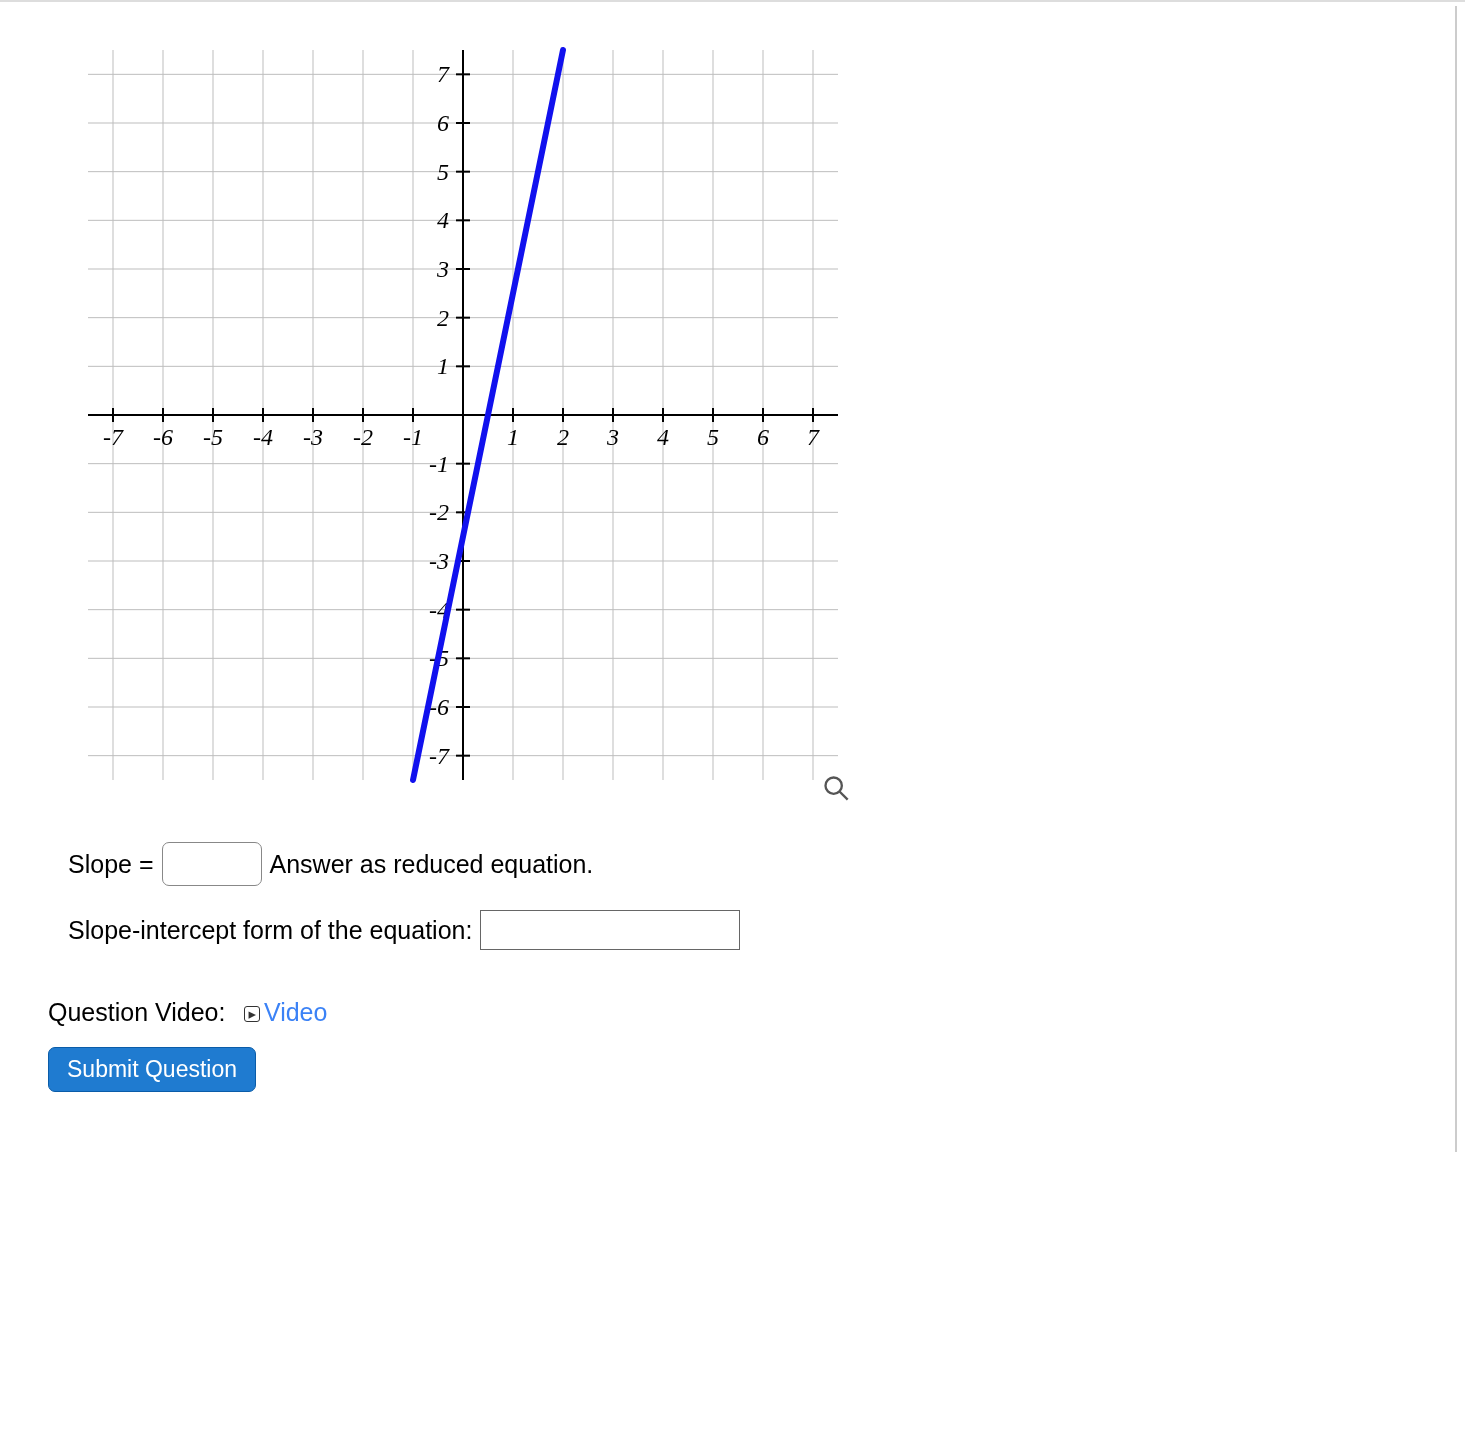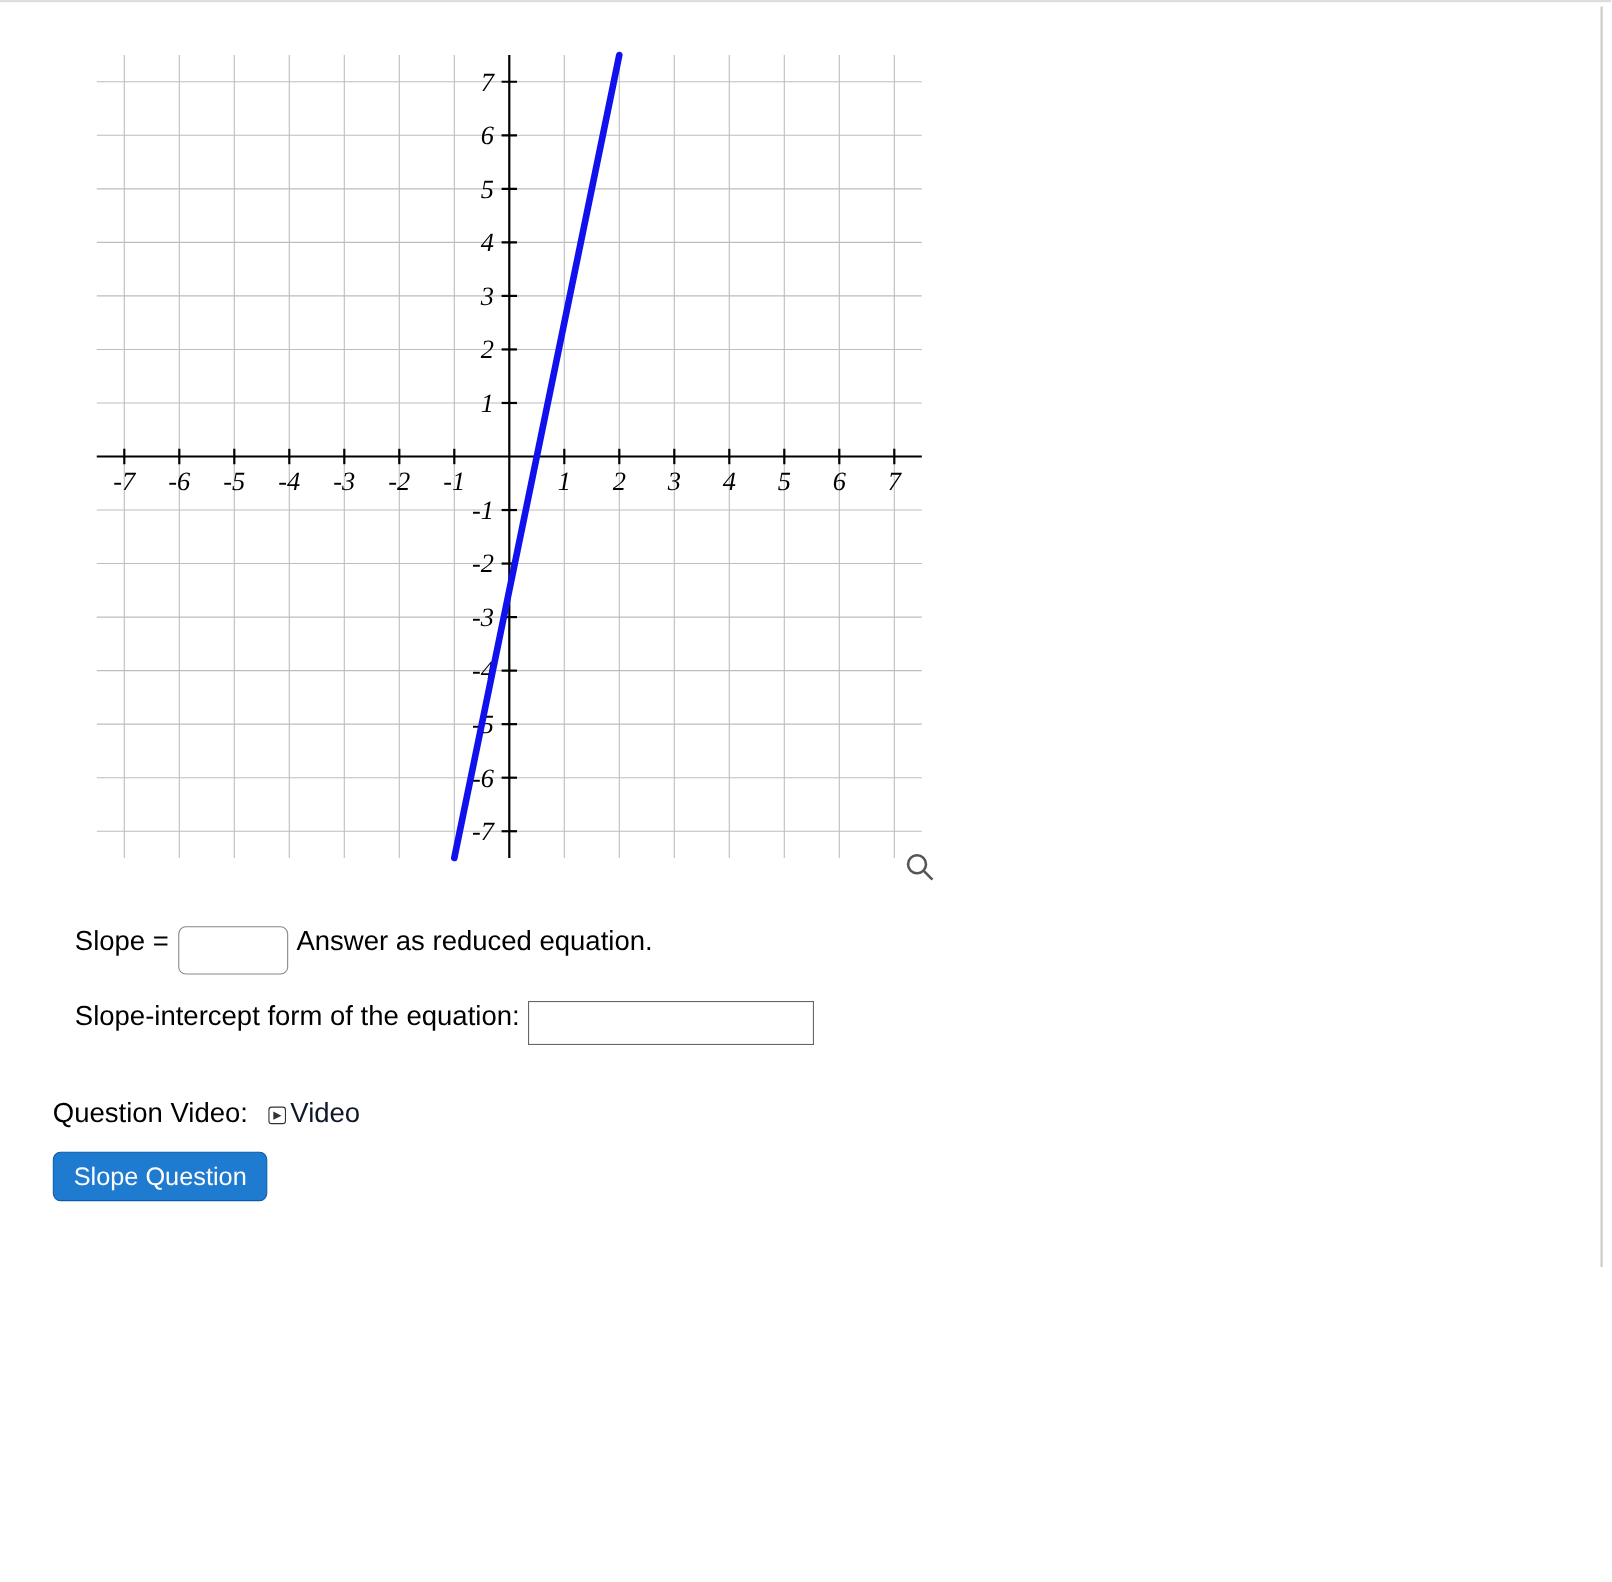--- a/index.html
+++ b/index.html
@@ -41,21 +41,21 @@
       width: 28px;
       height: 28px;
       color: #555;
       cursor: pointer;
     }
     .zoom-icon svg { width: 100%; height: 100%; }
     .row {
       font-size: 25px;
       margin: 24px 0;
       display: flex;
-      align-items: flex-start;
+      align-items: center;
       flex-wrap: wrap;
       gap: 8px;
     }
     input.short {
       width: 100px;
       height: 44px;
       font-size: 20px;
       border: 1px solid #888;
       border-radius: 7px;
       padding: 4px 8px;
@@ -67,21 +67,21 @@
       border: 1.5px solid #666;
       padding: 4px 8px;
     }
     .help-row {
       font-size: 25px;
       margin-top: 48px;
       margin-bottom: 20px;
       margin-left: -20px;
     }
     .video-link {
-      color: #0f172a;
+      color: #3b82f6;
       text-decoration: none;
       cursor: pointer;
     }
     .video-icon {
       display: inline-block;
       border: 1.5px solid #333;
       border-radius: 3px;
       font-size: 15px;
       line-height: 14px;
       padding: 0 3px;
@@ -232,16 +232,16 @@
     <input class="medium" type="text" style="">
   </div>
 
   
   <div class="help-row">
     <span>Question Video:</span>
     <span class="video-icon">▸</span><a class="video-link">Video</a>
   </div>
 
   
-  <button class="submit-btn">Slope Question</button>
+  <button class="submit-btn">Submit Question</button>
 
 </div>
 </div>
 
 </body></html>

